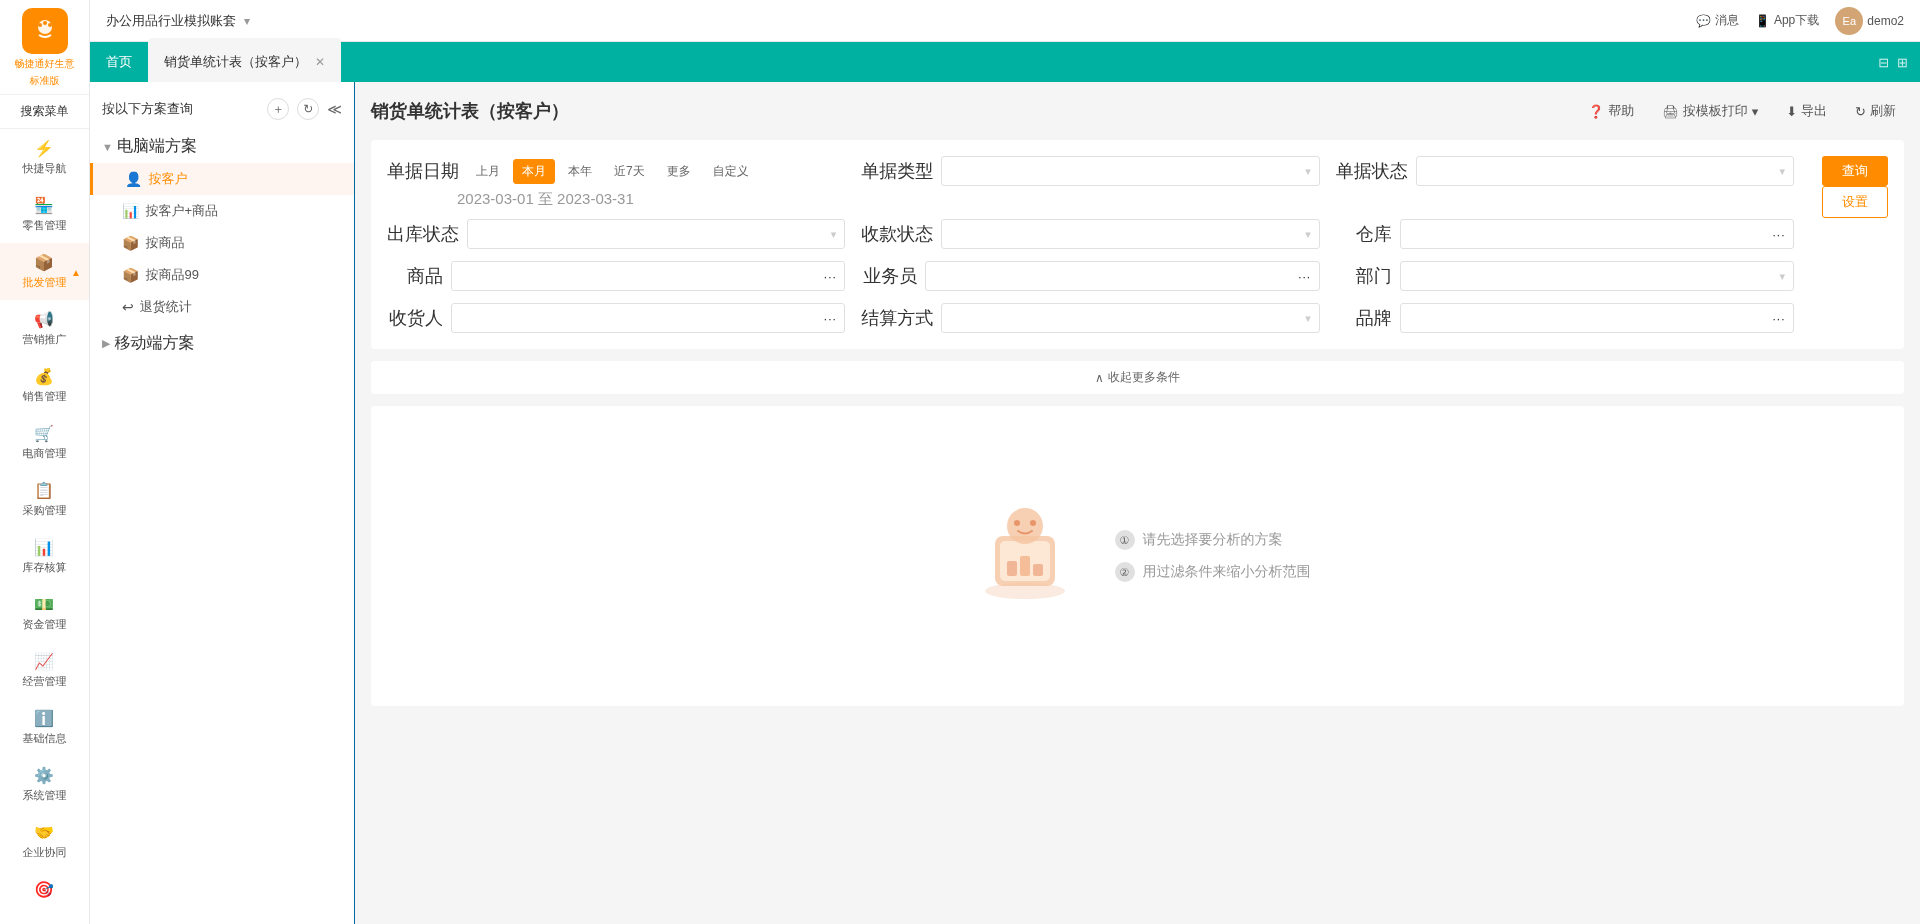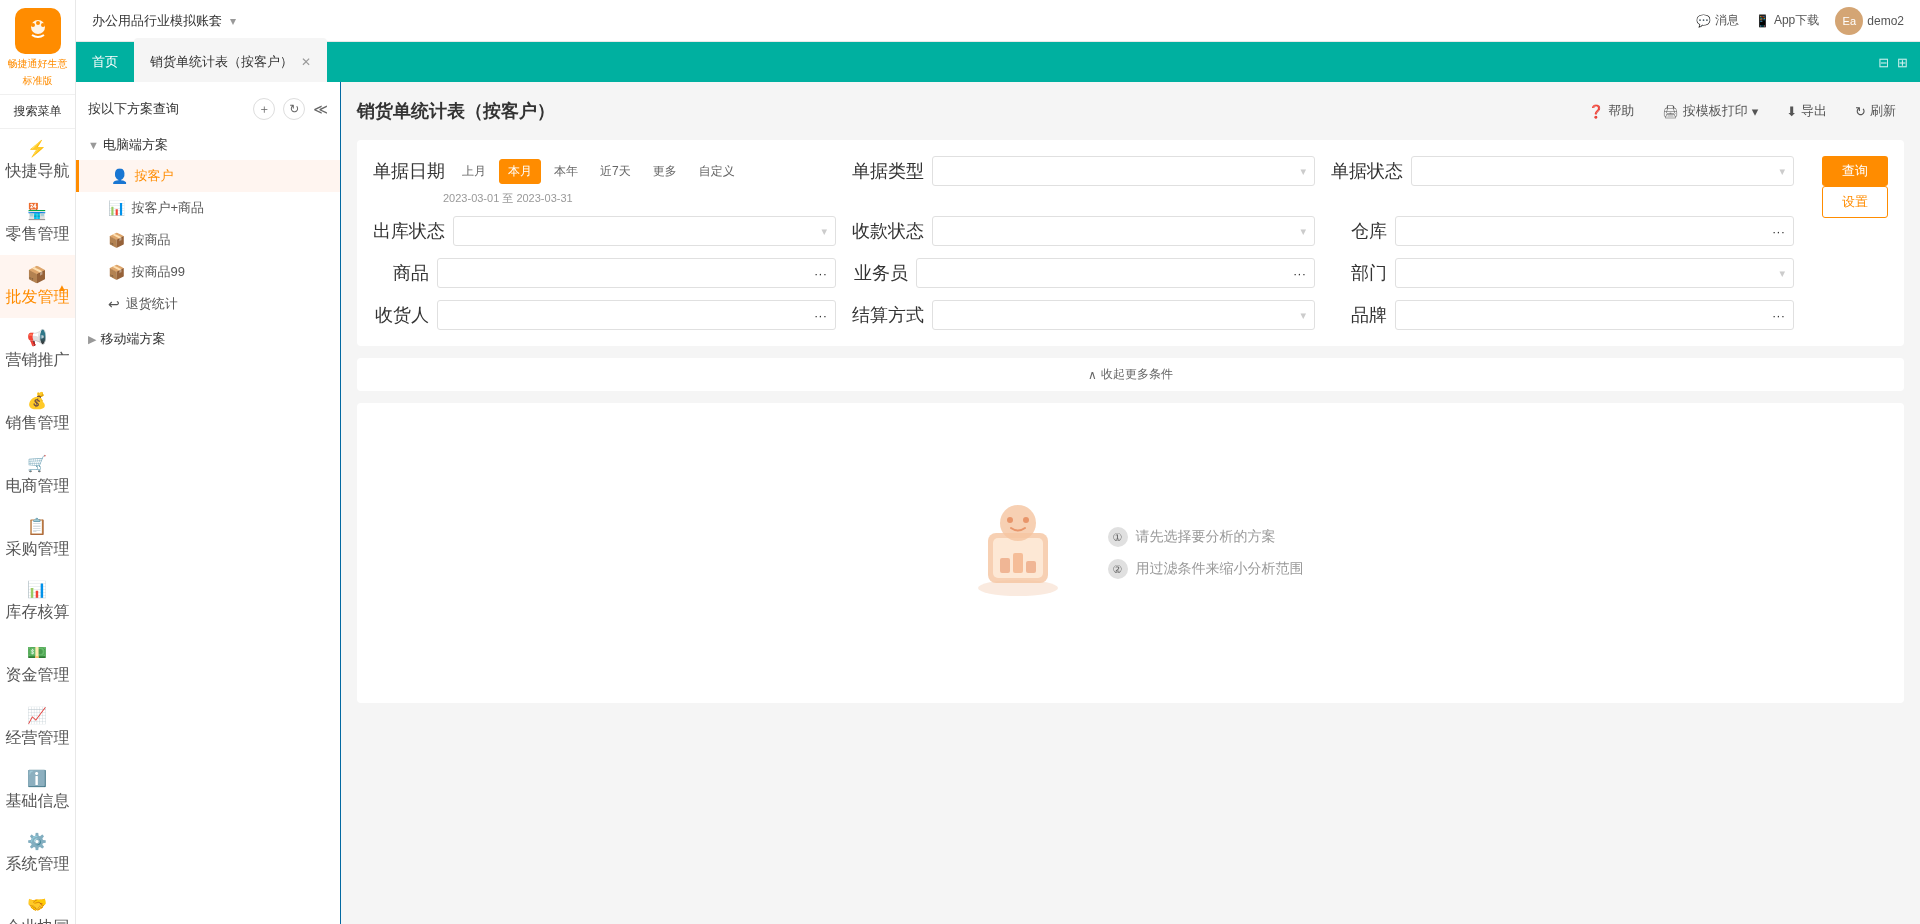--- a/index.html
+++ b/index.html
@@ -1,29 +1,29 @@
 <!DOCTYPE html>
 <html><head>
   <meta charset="utf-8">
   <style>
     * { box-sizing: border-box; margin: 0; padding: 0; }
     body { font-family: "Microsoft YaHei", sans-serif; font-size: 13px; background: #f5f5f5; display: flex; height: 924px; overflow: hidden; }
 
     
-    .sidebar { width: 76px; background: #fff; display: flex; flex-direction: column; align-items: center; border-right: 1px solid #e8e8e8; flex-shrink: 0; }
+    .sidebar { width: 90px; background: #fff; display: flex; flex-direction: column; align-items: center; border-right: 1px solid #e8e8e8; flex-shrink: 0; }
     .sidebar-logo { width: 100%; padding: 8px 0 6px; display: flex; flex-direction: column; align-items: center; border-bottom: 1px solid #f0f0f0; }
     .logo-icon { width: 46px; height: 46px; background: #ff8c00; border-radius: 10px; display: flex; align-items: center; justify-content: center; }
     .logo-icon svg { fill: white; }
     .logo-text { font-size: 10px; color: #ff8c00; margin-top: 3px; }
     .sidebar-search { padding: 8px 0; width: 100%; display: flex; flex-direction: column; align-items: center; border-bottom: 1px solid #f0f0f0; }
     .sidebar-search span { font-size: 12px; color: #333; cursor: pointer; }
     .sidebar-nav { display: flex; flex-direction: column; align-items: center; width: 100%; overflow-y: auto; flex: 1; }
     .nav-item { width: 100%; padding: 10px 0; display: flex; flex-direction: column; align-items: center; cursor: pointer; color: #555; }
     .nav-item.active { background: #fff5f0; color: #ff8c00; }
-    .nav-item .nav-label { font-size: 16px; margin-top: 3px; }
+    .nav-item .nav-label { font-size: 11px; margin-top: 3px; }
     .nav-icon { font-size: 16px; }
     .nav-item.has-arrow { position: relative; }
     .nav-item .arrow { font-size: 10px; position: absolute; right: 8px; top: 50%; transform: translateY(-50%); }
 
     
     .main { flex: 1; display: flex; flex-direction: column; overflow: hidden; }
 
     
     .top-header { height: 42px; background: #fff; display: flex; align-items: center; justify-content: space-between; padding: 0 16px; border-bottom: 1px solid #e8e8e8; flex-shrink: 0; }
     .top-header-left { display: flex; align-items: center; gap: 8px; }
@@ -47,42 +47,42 @@
     
     .left-panel { width: 265px; flex-shrink: 0; background: #fff; border-right: 1px solid #0369a1; padding: 10px 0; }
     .panel-header { display: flex; align-items: center; justify-content: space-between; padding: 6px 12px; }
     .panel-header-title { font-size: 13px; color: #333; }
     .panel-header-actions { display: flex; gap: 8px; align-items: center; }
     .panel-action-btn { width: 22px; height: 22px; border-radius: 50%; border: 1px solid #ddd; display: flex; align-items: center; justify-content: center; cursor: pointer; font-size: 12px; color: #666; }
     .panel-collapse { cursor: pointer; color: #666; font-size: 14px; }
     .tree-section { margin-top: 4px; }
     .tree-section-header { display: flex; align-items: center; padding: 6px 12px; cursor: pointer; }
     .tree-section-header .arrow { font-size: 11px; color: #999; margin-right: 4px; }
-    .tree-section-header .section-label { font-size: 13px; color: #333; }
+    .tree-section-header .section-label { font-size: 16px; color: #333; }
     .tree-item { display: flex; align-items: center; padding: 7px 12px 7px 32px; cursor: pointer; color: #555; font-size: 13px; }
     .tree-item.active { background: #fff5f0; color: #ff8c00; border-left: 3px solid #ff8c00; }
     .tree-item .tree-icon { font-size: 14px; margin-right: 6px; }
 
     
     .right-panel { flex: 1; padding: 16px; background: #f5f5f5; overflow-y: auto; }
     .right-panel-header { display: flex; align-items: center; justify-content: space-between; margin-bottom: 16px; }
     .page-title { font-size: 18px; font-weight: bold; color: #333; }
     .header-tools { display: flex; align-items: center; gap: 12px; }
     .tool-btn { display: flex; align-items: center; gap: 4px; font-size: 13px; color: #555; cursor: pointer; padding: 4px 8px; }
 
     
     .filter-section { background: #fff; border-radius: 4px; padding: 16px; margin-bottom: 12px; }
     .filter-row { display: flex; align-items: center; gap: 16px; margin-bottom: 12px; }
     .filter-row:last-child { margin-bottom: 0; }
     .filter-item { display: flex; align-items: center; gap: 8px; flex: 1; }
     .filter-label { font-size: 18px; color: #333; white-space: nowrap; min-width: 56px; text-align: right; }
     .filter-date-group { display: flex; align-items: center; gap: 4px; }
     .date-quick-btn { padding: 3px 8px; font-size: 12px; border-radius: 3px; cursor: pointer; border: 1px solid transparent; color: #666; }
     .date-quick-btn.active { background: #ff8c00; color: white; border-color: #ff8c00; }
-    .date-range-text { font-size: 11px; color: #999; }
+    .date-range-text { font-size: 15px; color: #999; }
     .filter-select { flex: 1; height: 30px; border: 1px solid #e0e0e0; border-radius: 3px; padding: 0 8px; display: flex; align-items: center; justify-content: space-between; background: #fff; cursor: pointer; font-size: 13px; color: #999; }
     .filter-select .select-arrow { color: #ccc; font-size: 11px; }
     .filter-input { flex: 1; height: 30px; border: 1px solid #e0e0e0; border-radius: 3px; padding: 0 8px; font-size: 13px; color: #333; display: flex; align-items: center; justify-content: space-between; }
     .action-buttons { display: flex; flex-direction: column; margin-left: 16px; }
     .btn-primary { padding: 6px 20px; background: #ff8c00; color: white; border: none; border-radius: 3px; cursor: pointer; font-size: 13px; }
     .btn-secondary { padding: 6px 16px; background: #fff; color: #ff8c00; border: 1px solid #ff8c00; border-radius: 3px; cursor: pointer; font-size: 13px; }
 
     
     .collapse-bar { text-align: center; padding: 8px; cursor: pointer; color: #666; font-size: 12px; display: flex; align-items: center; justify-content: center; gap: 4px; background: #fff; border-radius: 4px; margin-bottom: 12px; }
 

